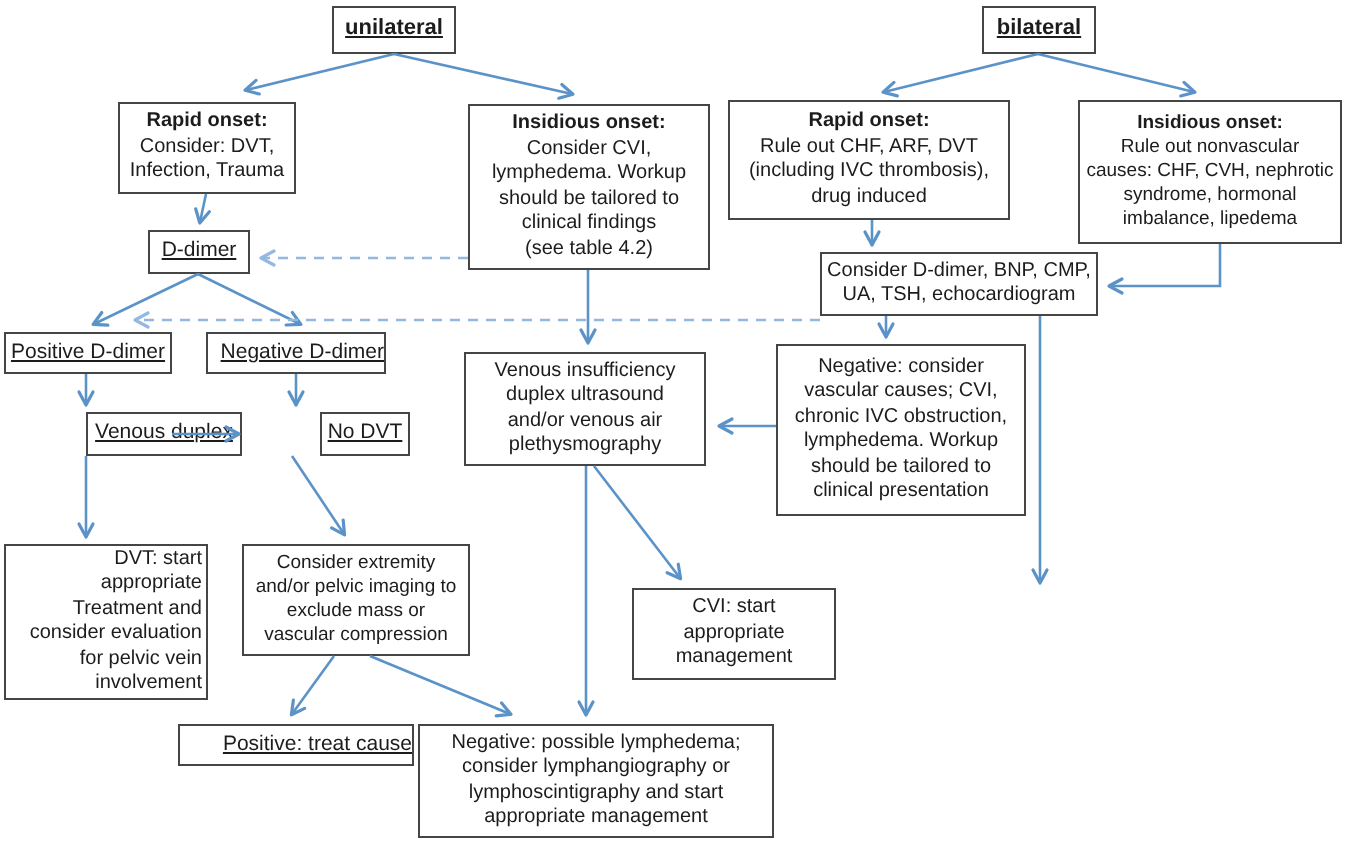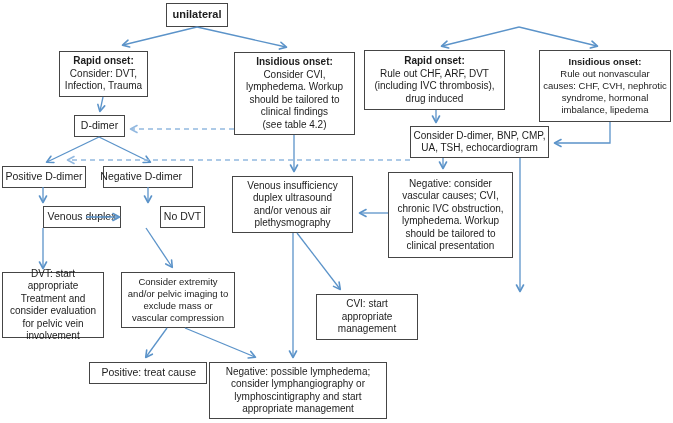--- a/index.html
+++ b/index.html
@@ -21,21 +21,21 @@
     flex-direction: column;
     align-items: center;
     justify-content: center;
     text-align: center;
     font-size: 10px;
     line-height: 1.25;
     padding: 1px 2px;
   }
   .node .title { font-weight: 700; white-space: pre-line; }
   .node .body, .node .text { white-space: pre-line; }
-  .node.nowrap { white-space: nowrap; font-size: 10.5px; padding: 10px; }
+  .node.nowrap { white-space: nowrap; font-size: 10.5px; padding: 0; text-decoration: underline; }
   .node.nowrap .text { white-space: nowrap; }
   .node.root { font-weight: 700; font-size: 11px; border-width: 1.5px; }
   .node.fs95 { font-size: 9.5px; }
   svg.arrows {
     position: absolute;
     left: 0; top: 0;
     width: 673px; height: 423px;
     pointer-events: none;
   }
   .edge { fill: none; stroke: #5b93c9; stroke-width: 1.3; }
@@ -43,20 +43,23 @@
 </style>
 </head>
 <body>
 
 <div class="canvas">
 
   <div class="node root nowrap" style="left:166px; top:3px;  width:62px;  height:24px;">
     <div class="text">unilateral</div>
   </div>
 
+  <div class="node root nowrap" style="left:491px; top:3px;  width:57px;  height:24px;">
+    <div class="text">bilateral</div>
+  </div>
 
   <div class="node" style="left:59px;  top:51px;  width:89px;  height:46px;">
     <div class="title">Rapid onset:</div>
     <div class="body">Consider: DVT,
 Infection, Trauma</div>
   </div>
 
   <div class="node" style="left:234px; top:52px;  width:121px; height:83px;">
     <div class="title">Insidious onset:</div>
     <div class="body">Consider CVI,
@@ -115,21 +118,21 @@
   </div>
 
   <div class="node nowrap" style="left:5px;   top:206px; width:78px;  height:22px;margin-left:38px;">
     <div class="text">Venous duplex</div>
   </div>
 
   <div class="node nowrap" style="left:124px; top:206px; width:45px;  height:22px;margin-left:36px;">
     <div class="text">No DVT</div>
   </div>
 
-  <div class="node" style="left:2px;   top:272px; width:102px; height:66px;">
+  <div class="node" style="left:2px;   top:272px; width:102px; height:78px;text-align:right;">
     <div class="text">DVT: start appropriate
 Treatment and
 consider evaluation
 for pelvic vein
 involvement</div>
   </div>
 
   <div class="node fs95" style="left:121px; top:272px; width:114px; height:56px;">
     <div class="text">Consider extremity
 and/or pelvic imaging to

